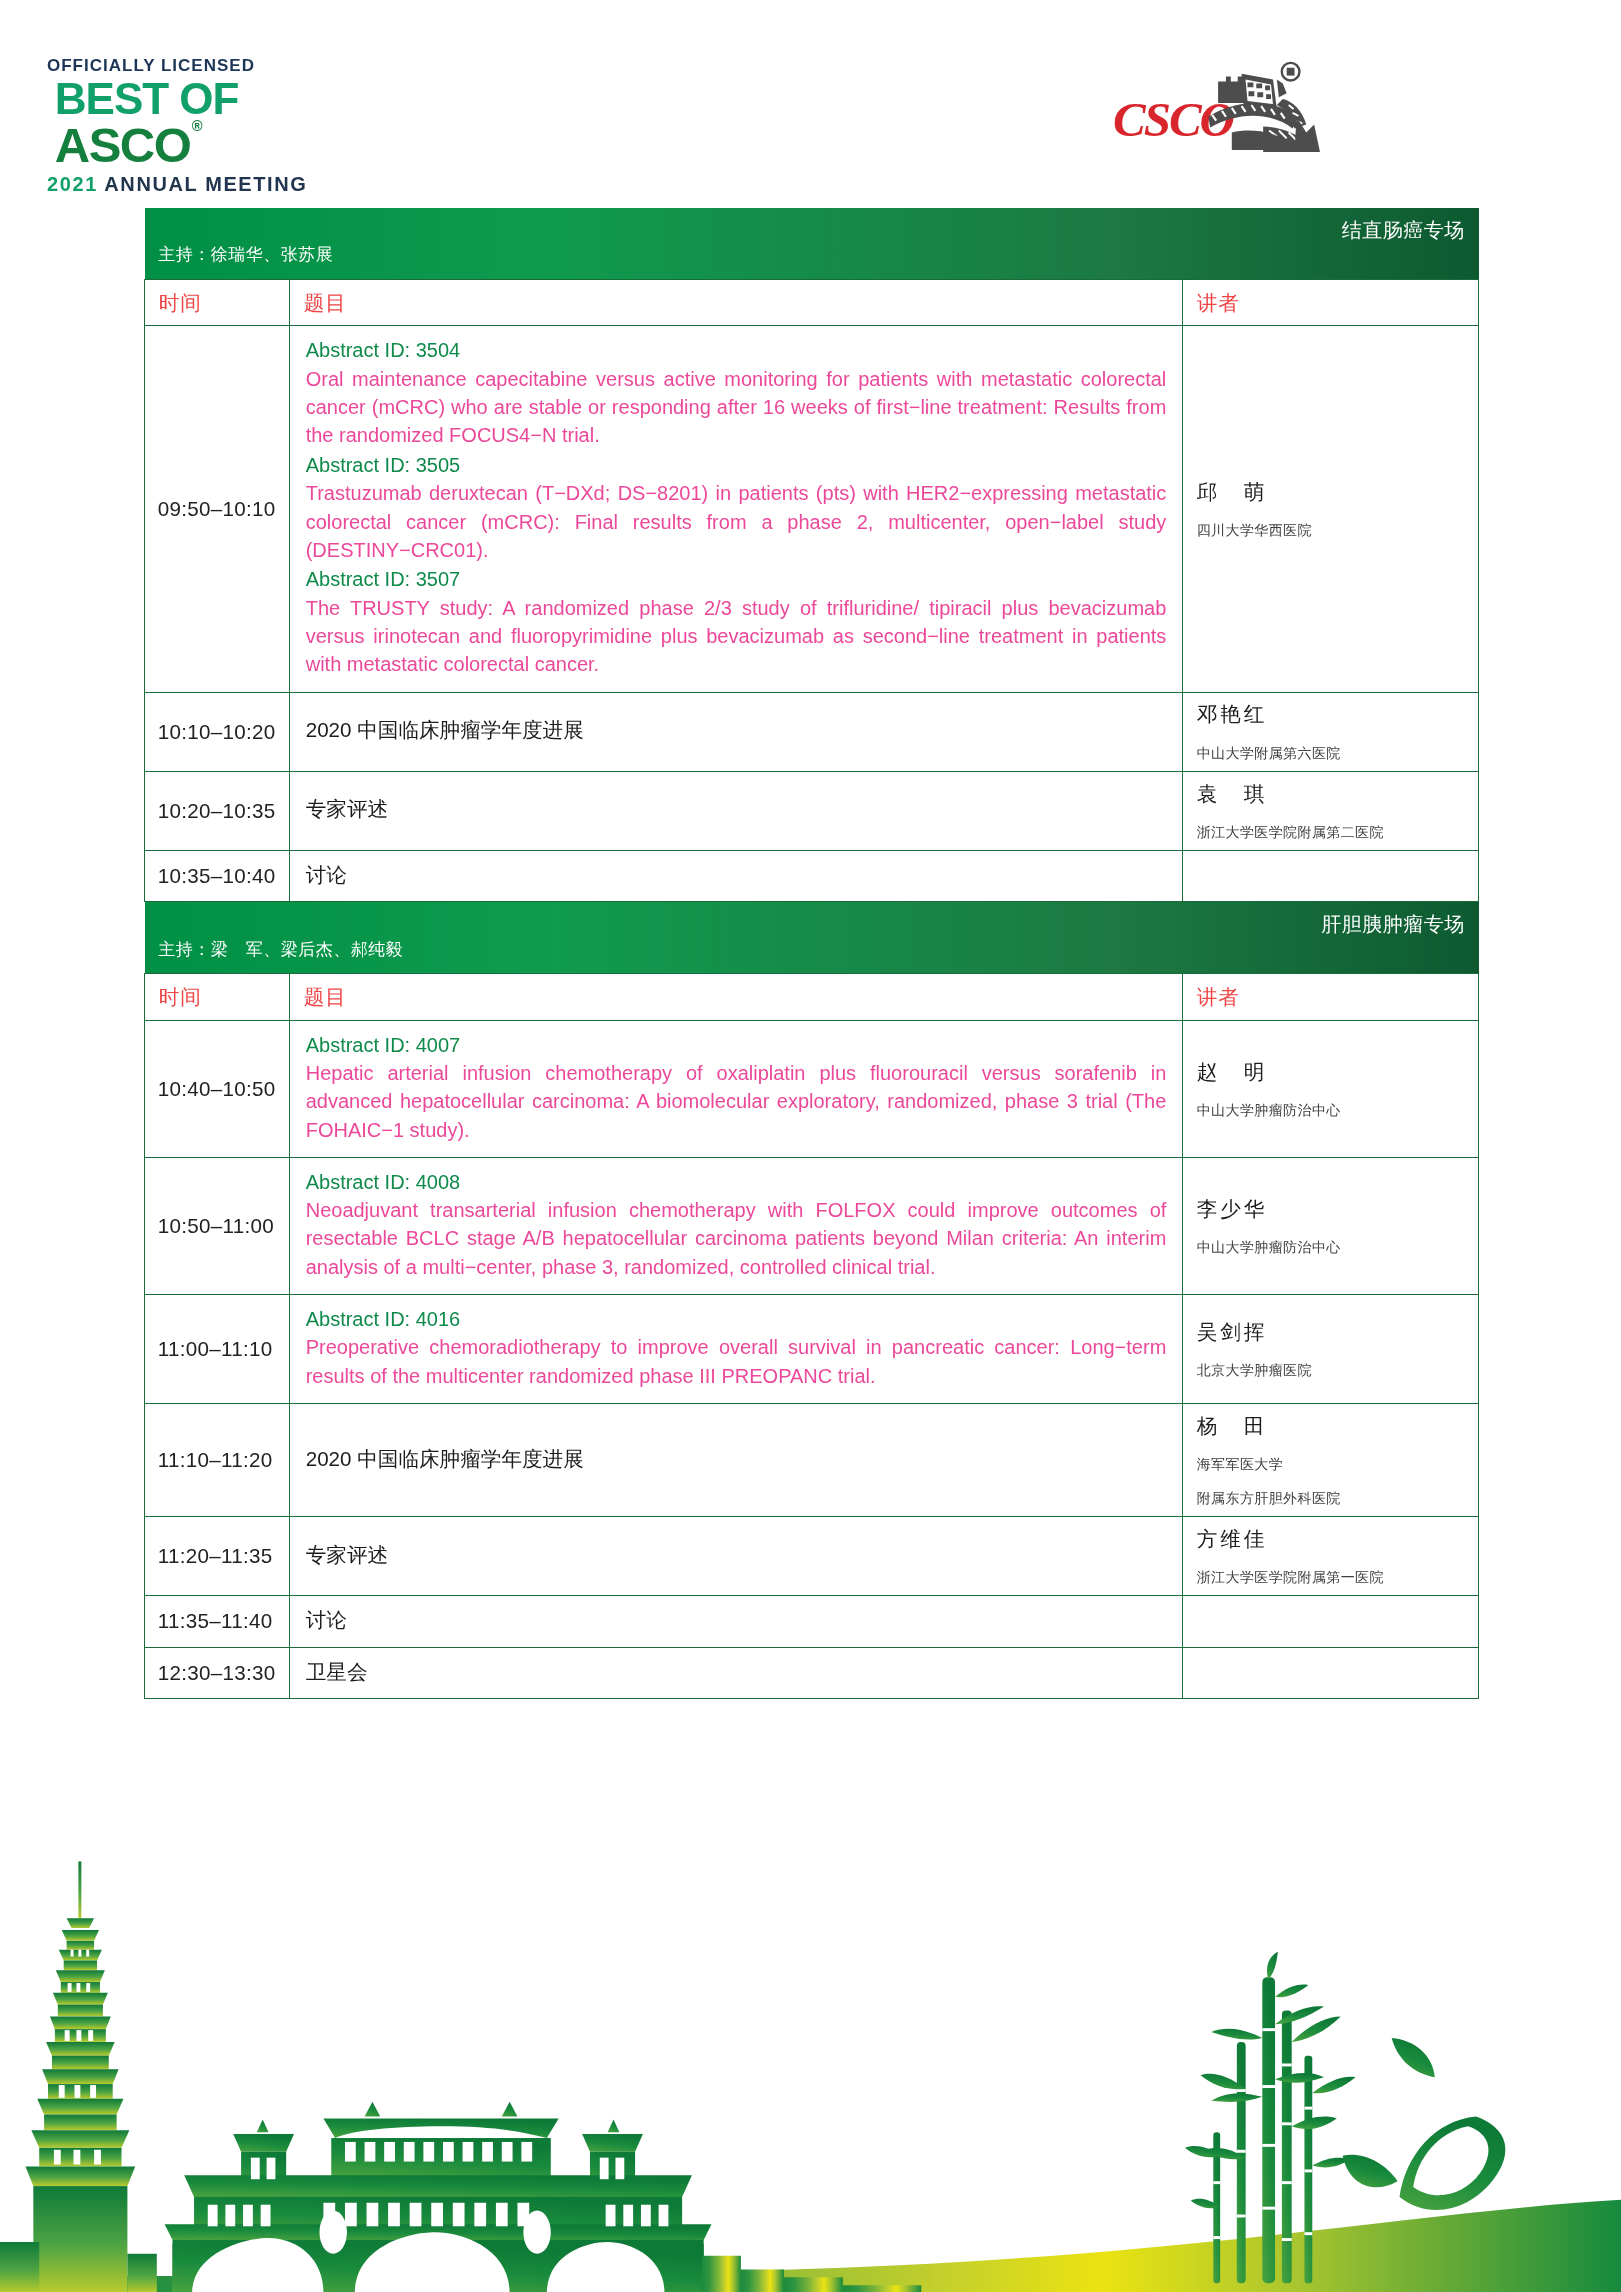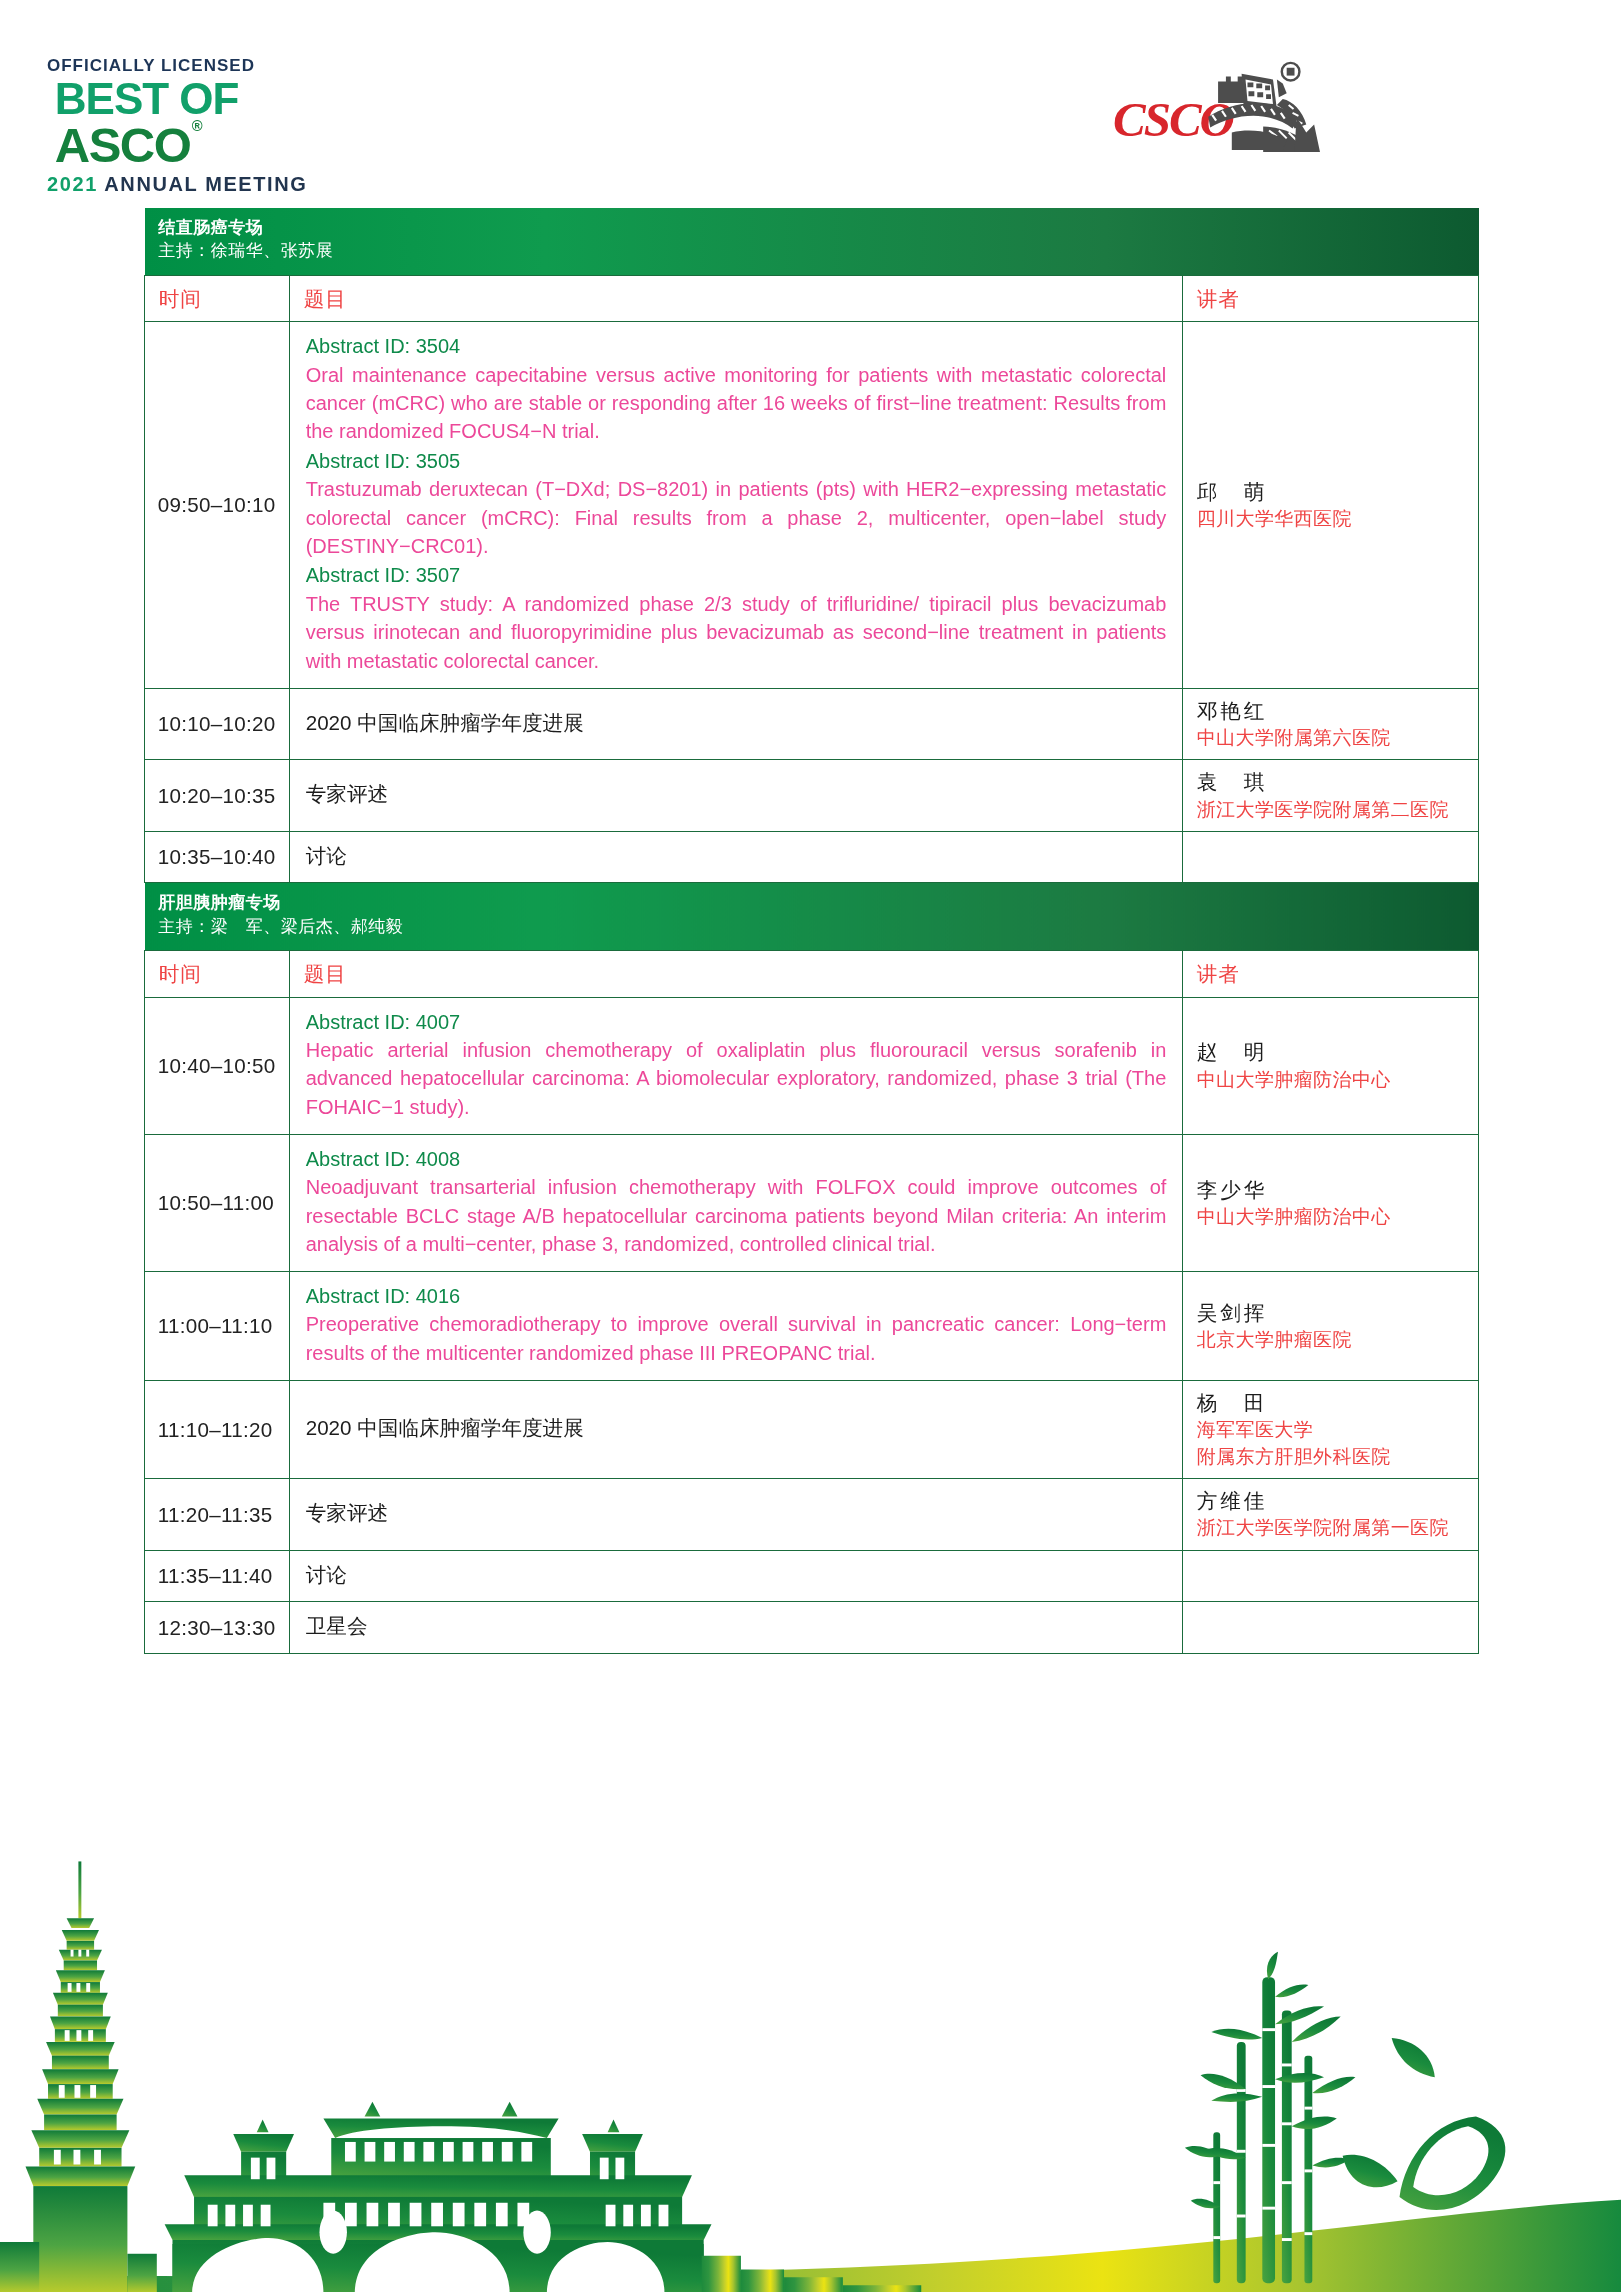--- a/index.html
+++ b/index.html
@@ -32,37 +32,37 @@
   .csco-wall{position:absolute;right:0;bottom:0;width:147px;height:98px;}
 
   
   .agenda{position:absolute;left:144px;top:208px;width:1334px;
           border-collapse:collapse;table-layout:fixed;}
   .agenda td{border:1px solid #1a6b3c;vertical-align:middle;padding:0;}
 
   .section-bar{padding:8.8px 13.7px 11.8px 13.7px !important;border:none !important;
     background:linear-gradient(90deg,#008f45 0%,#0f9b4e 30%,#1c7a42 72%,#0d5a30 100%);
     color:#ffffff;}
-  .section-title{font-size:17px;font-weight:bold;line-height:1.32;letter-spacing:0.5px;}
+  .section-title{font-size:20px;font-weight:normal;line-height:1.32;letter-spacing:0.5px;text-align:right;}
   .section-host{font-size:17px;line-height:1.4;letter-spacing:0.5px;}
 
   .col-head{color:#ef4444;font-size:20.6px;padding:8.8px 13.7px !important;letter-spacing:1px;}
 
   .cell-time{font-size:20.6px;color:#222;text-align:left;padding:9.8px 0 9.8px 12.7px !important;
              letter-spacing:0.3px;white-space:nowrap;}
   .cell-title{padding:9.8px 15.7px 11.8px 15.7px !important;}
   .cell-speaker{padding:8.8px 13.7px !important;vertical-align:middle;}
 
   .abs-id{color:#0e8a4a;font-size:20px;line-height:1.42;}
   .abs-text{color:#ec4899;font-size:20px;line-height:1.42;text-align:justify;
             text-justify:inter-word;margin-bottom:1px;}
   .plain-title{color:#1c1c1c;font-size:20.6px;line-height:1.4;}
 
   .sp-name{font-size:20.6px;color:#1c1c1c;line-height:1.28;letter-spacing:2.9px;white-space:nowrap;}
-  .sp-org{font-size:19px;color:#ef4444;line-height:1.3;margin-top:2px;letter-spacing:0.4px;}
+  .sp-org{font-size:14px;color:#404040;line-height:1.3;margin-top:16px;letter-spacing:0.4px;}
 
   
   .footer-art{position:absolute;left:0;bottom:0;width:1621px;height:461px;pointer-events:none;}
 </style>
 </head>
 <body>
 
 <div class="page-header">
 
   <div class="boa-logo">

